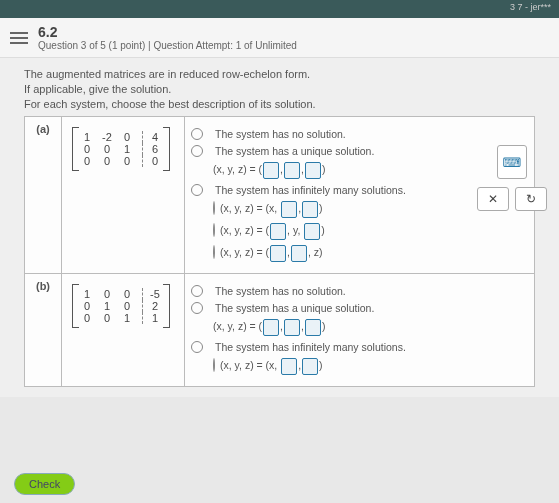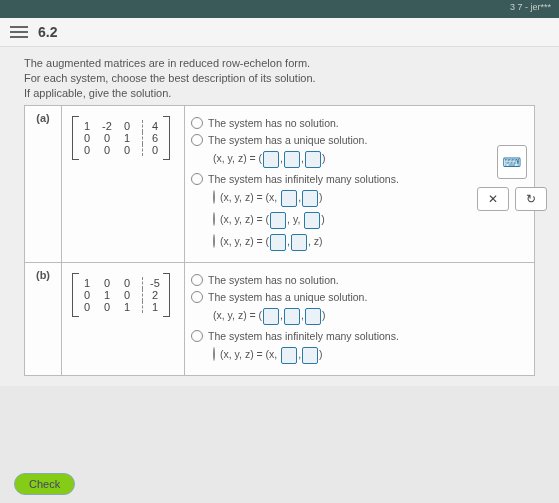--- a/index.html
+++ b/index.html
@@ -16,21 +16,21 @@
 .partlabel{width:24px;text-align:center;font-weight:bold;color:#555}
 .matcell{width:110px}
 .matrix{display:inline-block;position:relative;padding:4px 8px;margin:4px}
 .matrix::before,.matrix::after{content:"";position:absolute;top:0;bottom:0;width:6px;border:1.5px solid #555}
 .matrix::before{left:0;border-right:none}
 .matrix::after{right:0;border-left:none}
 .mrow{display:flex;gap:6px;justify-content:center}
 .mrow span{width:14px;text-align:center;font-size:11px;color:#444}
 .aug{border-left:1px dashed #888;padding-left:5px;margin-left:2px}
 .opts{font-size:10.5px;color:#555}
-.opt{margin:5px 0;display:flex;align-items:center;gap:5px}
+.opt{margin:5px 0;display:flex;align-items:center;gap:12px}
 .radio{width:10px;height:10px;border:1.5px solid #888;border-radius:50%;flex-shrink:0}
 .indent{padding-left:22px;margin:5px 0}
 .inbox{display:inline-block;min-width:14px;height:15px;border:1.5px solid #2a7aa8;border-radius:2px;background:#eaf2f7;vertical-align:middle;margin:0 1px}
 .eqn{color:#555}
 .side{position:absolute;right:12px;top:145px;display:flex;flex-direction:column;gap:8px;align-items:center}
 .calc{width:28px;height:32px;background:#fff;border:1px solid #aaa;border-radius:3px;display:flex;align-items:center;justify-content:center;font-size:13px;color:#2a7aa8}
 .btns{display:flex;gap:6px}
 .sbtn{width:30px;height:22px;background:#fff;border:1px solid #aaa;border-radius:3px;display:flex;align-items:center;justify-content:center;font-size:12px;color:#444}
 .check{position:absolute;bottom:8px;left:14px;background:#84cc16;border:1px solid #8ab;border-radius:12px;padding:4px 14px;font-size:11px;color:#446}
 </style>
@@ -40,27 +40,28 @@
 <div class="topbar"><span>3 7 - jer***</span></div>
 
 <div class="header">
   <div class="menu-icon">
       <span></span>
       <span></span>
       <span></span>
     </div>
   <div>
     <div class="section-num">6.2</div>
+    <div class="subheader" style="padding:0;background:none;border:none">Question 3 of 5 (1 point) | Question Attempt: 1 of Unlimited</div>
   </div>
 </div>
 
 <div class="content">
   <div class="instr">The augmented matrices are in reduced row-echelon form.</div>
+  <div class="instr">If applicable, give the solution.</div>
   <div class="instr">For each system, choose the best description of its solution.</div>
-  <div class="instr">If applicable, give the solution.</div>
 
   <table class="qtable">
     <tbody>
         <tr>
       <td class="partlabel">(a)</td>
       <td class="matcell">
         <div class="matrix">
           <div class="mrow">
                 <span>1</span>
                 <span>-2</span>

